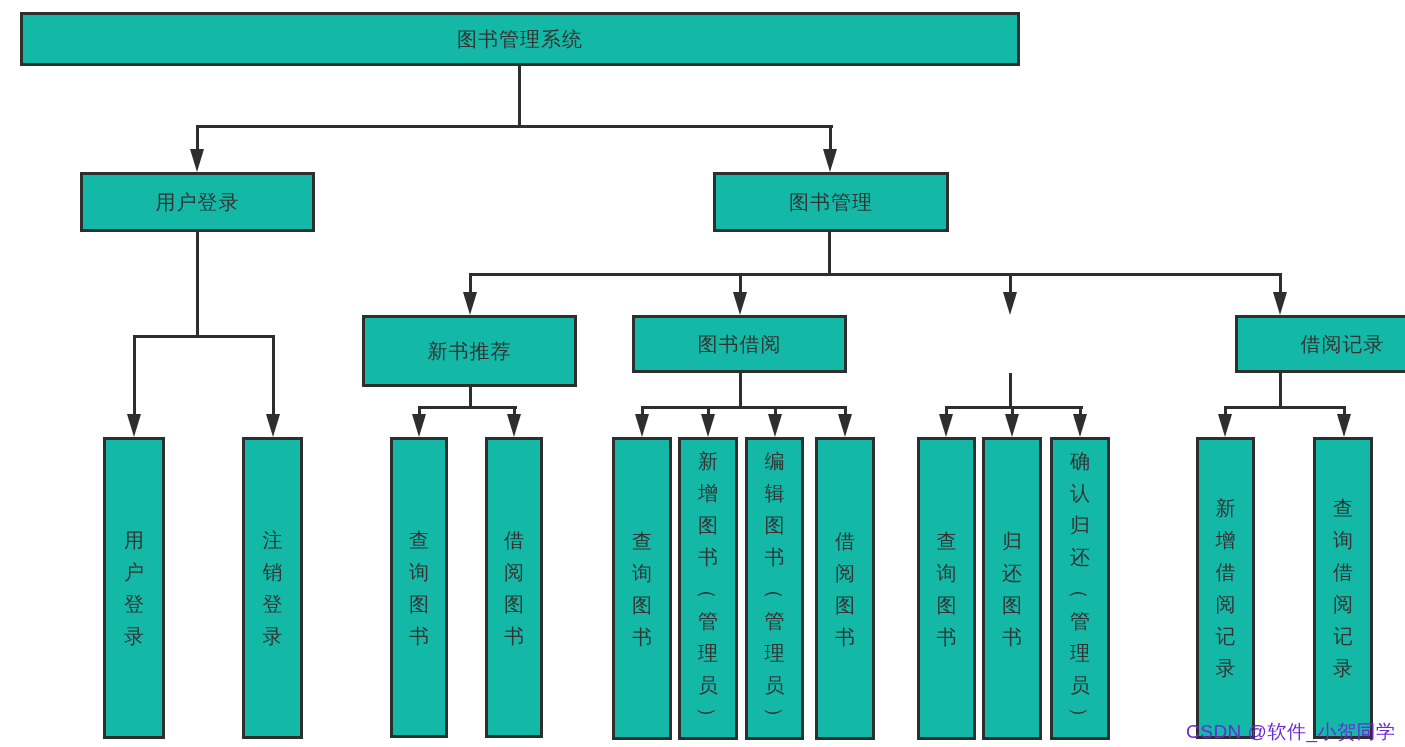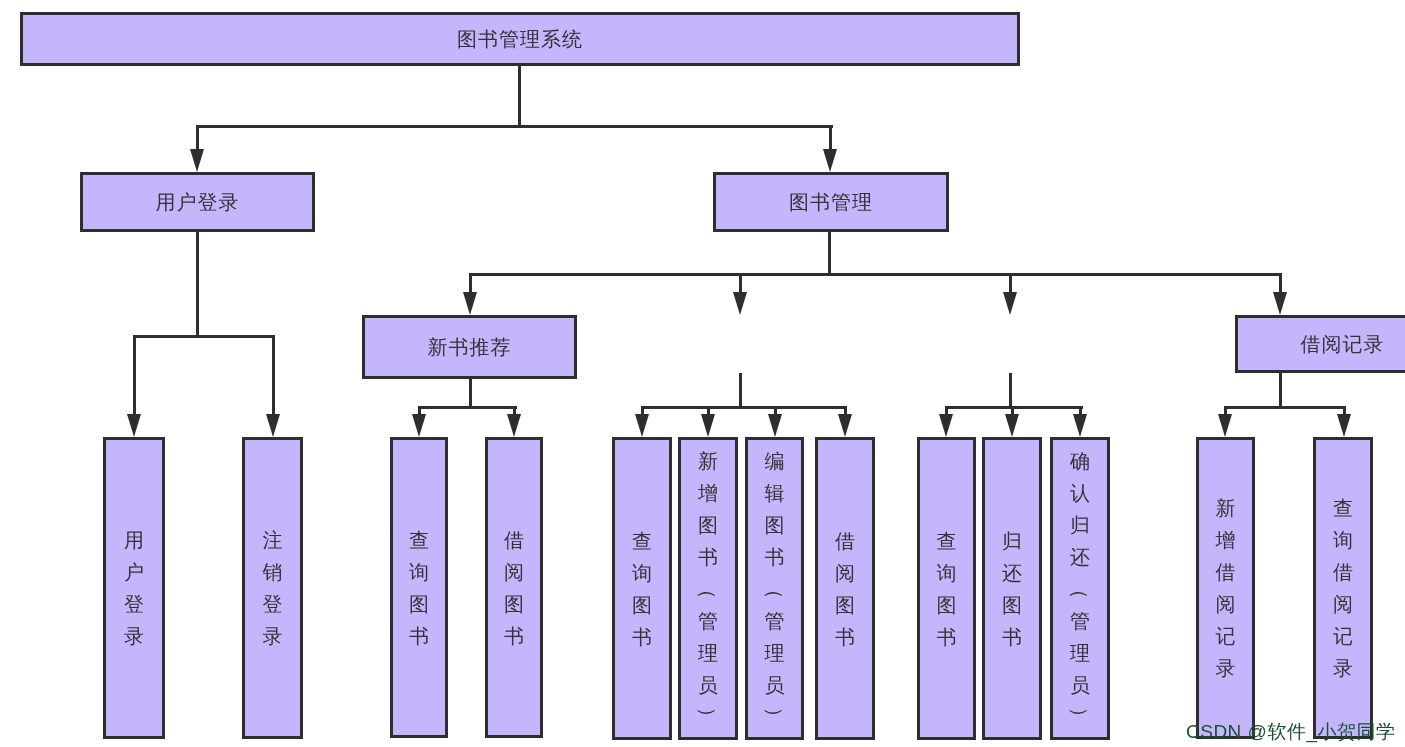--- a/index.html
+++ b/index.html
@@ -1,58 +1,61 @@
 <!DOCTYPE html>
 <html><head>
 <meta charset="utf-8">
 <style>
   html,body{margin:0;padding:0;background:#ffffff;}
   .stage{
     position:relative;width:1405px;height:747px;background:#ffffff;
     font-family:"Liberation Sans","DejaVu Sans",sans-serif;color:#333333;overflow:hidden;
   }
   .box{
-    position:absolute;background:#c4b5fd;border:3px solid #2e2e2e;box-sizing:border-box;
+    position:absolute;background:#14b8a6;border:3px solid #2e2e2e;box-sizing:border-box;
     display:flex;align-items:center;justify-content:center;z-index:2;
   }
   .box-h{font-size:20px;letter-spacing:1px;white-space:nowrap;}
   .box-v{flex-direction:column;}
   .vchar{display:block;font-size:20px;line-height:32px;text-align:center;}
   .vchar.rot{transform:rotate(90deg);}
   .vline,.hline{position:absolute;background:#2e2e2e;z-index:1;}
   .vline{width:3px;}
   .hline{height:3px;}
   .arrow{
     position:absolute;width:0;height:0;border-style:solid;z-index:1;
     border-color:#2e2e2e transparent transparent transparent;
     border-width:23px 7px 0 7px;
   }
   .watermark{
     position:absolute;left:1186px;top:719px;font-size:19px;z-index:6;
-    color:#14532d;white-space:nowrap;letter-spacing:0.5px;
+    color:#6d28d9;white-space:nowrap;letter-spacing:0.5px;
   }
 </style>
 </head>
 <body>
 
 <div class="stage">
 
   <div class="box box-h" style="left:20px;top:12px;width:1000px;height:54px;">
     <span>图书管理系统</span>
   </div>
 
   <div class="box box-h" style="left:80px;top:172px;width:235px;height:60px;font-family:Liberation Serif, serif;">
     <span>用户登录</span>
   </div>
   <div class="box box-h" style="left:713px;top:172px;width:236px;height:60px;">
     <span>图书管理</span>
   </div>
 
-  <div class="box box-h" style="left:362px;top:315px;width:215px;height:64px;">
+  <div class="box box-h" style="left:362px;top:315px;width:215px;height:72px;">
     <span>新书推荐</span>
+  </div>
+  <div class="box box-h" style="left:632px;top:315px;width:215px;height:58px;">
+    <span>图书借阅</span>
   </div>
   <div class="box box-h" style="left:1235px;top:315px;width:215px;height:58px;">
     <span>借阅记录</span>
   </div>
 
   <div class="box box-v" style="left:103px;top:437px;width:62px;height:302px;">
       <span class="vchar">用</span>
       <span class="vchar">户</span>
       <span class="vchar">登</span>
       <span class="vchar">录</span>

